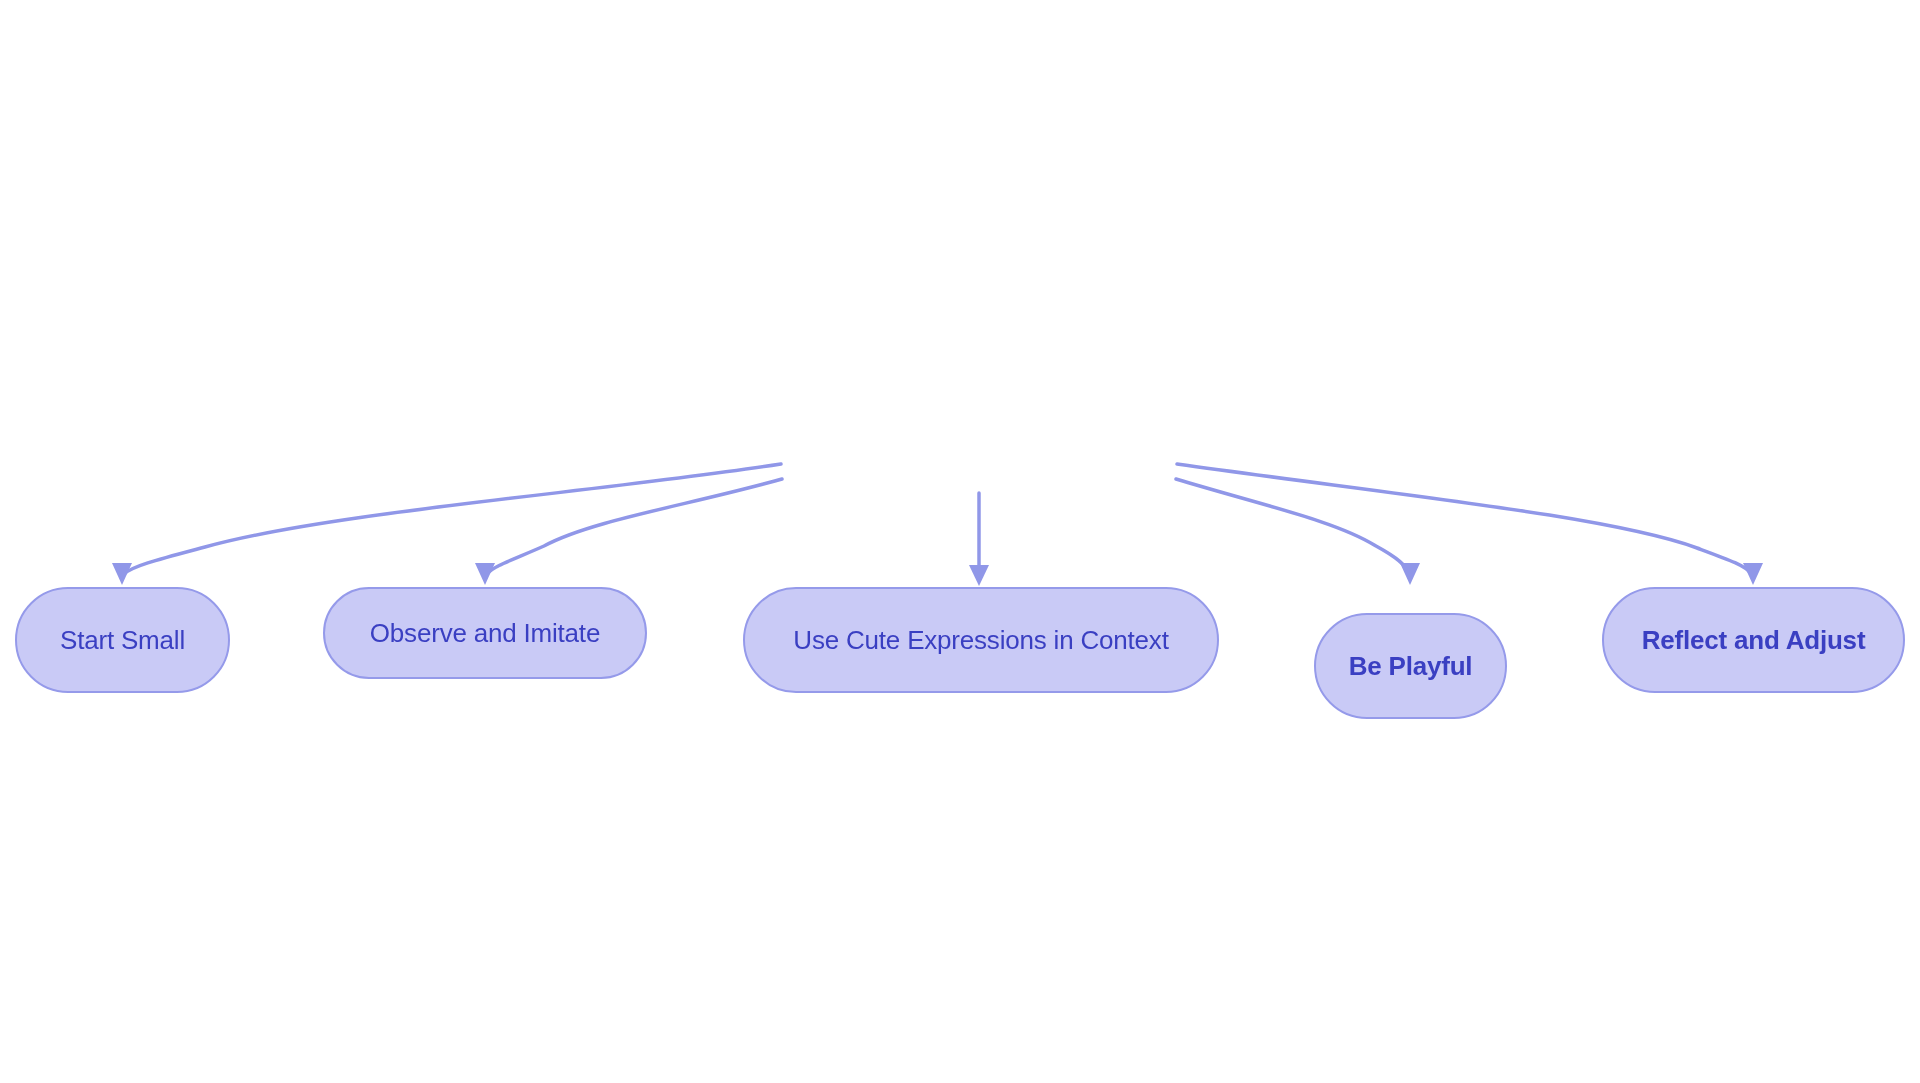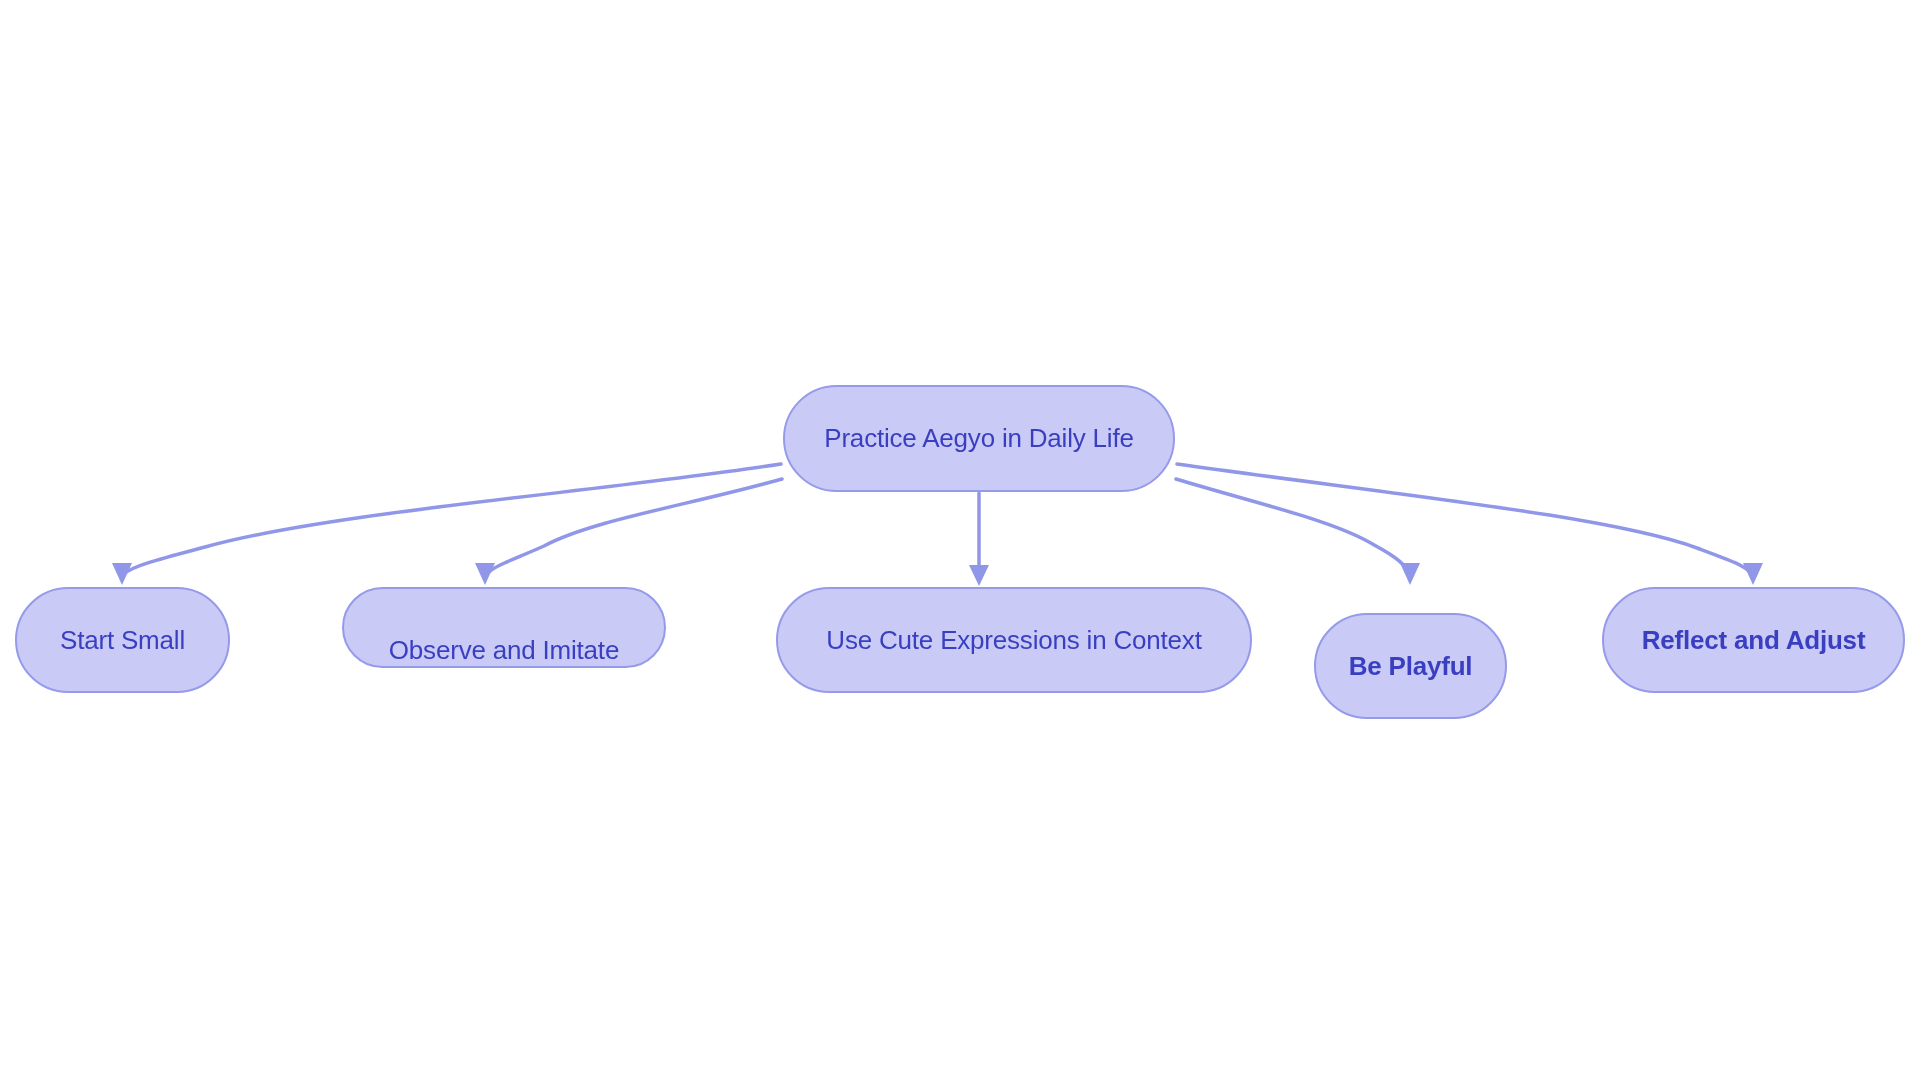--- a/index.html
+++ b/index.html
@@ -44,22 +44,22 @@
     border:2px solid var(--node-border);
     border-radius:54px;
     color:var(--text-color);
     font-size:26px;
     letter-spacing:-0.2px;
     white-space:nowrap;
     text-align:center;
   }
   #node-root{left:783px;top:385px;width:392px;height:107px;}
   #node-child-0{left:15px;top:587px;width:215px;height:106px;text-align:center;}
-  #node-child-1{left:342px;top:587px;width:324px;height:81px;align-items:flex-end;}
-  #node-child-2{left:776px;top:587px;width:476px;height:106px;align-items:center;}
+  #node-child-1{left:323px;top:587px;width:324px;height:92px;}
+  #node-child-2{left:743px;top:587px;width:476px;height:106px;align-items:center;}
   #node-child-3{left:1314px;top:613px;width:193px;height:106px;font-weight:bold;}
   #node-child-4{left:1602px;top:587px;width:303px;height:106px;font-weight:bold;}
 </style>
 </head>
 <body>
 
 <div class="canvas">
 
   <svg class="edges-layer" viewBox="0 0 1920 1083" xmlns="http://www.w3.org/2000/svg">
     <path class="edge-path" d="M781,464 C600,492 330,512 205,547 C160,559 132,566 124,574"></path>
@@ -71,23 +71,20 @@
     <path class="edge-path" d="M979,493 L979,567"></path>
     <polygon class="arrowhead" points="969,565 989,565 979,586"></polygon>
 
     <path class="edge-path" d="M1176,479 C1262,505 1336,521 1376,546 C1398,558 1407,566 1409,574"></path>
     <polygon class="arrowhead" points="1400,563 1420,563 1410,585"></polygon>
 
     <path class="edge-path" d="M1177,464 C1390,494 1610,516 1697,548 C1727,559 1747,566 1751,574"></path>
     <polygon class="arrowhead" points="1743,563 1763,563 1753,585"></polygon>
   </svg>
 
-  <div class="node" id="node-root">
-    <span>Practice Aegyo in Daily Life</span>
-  </div>
 
   <div class="node" id="node-child-0">
     <span>Start Small</span>
   </div>
 
   <div class="node" id="node-child-1">
     <span>Observe and Imitate</span>
   </div>
 
   <div class="node" id="node-child-2">

